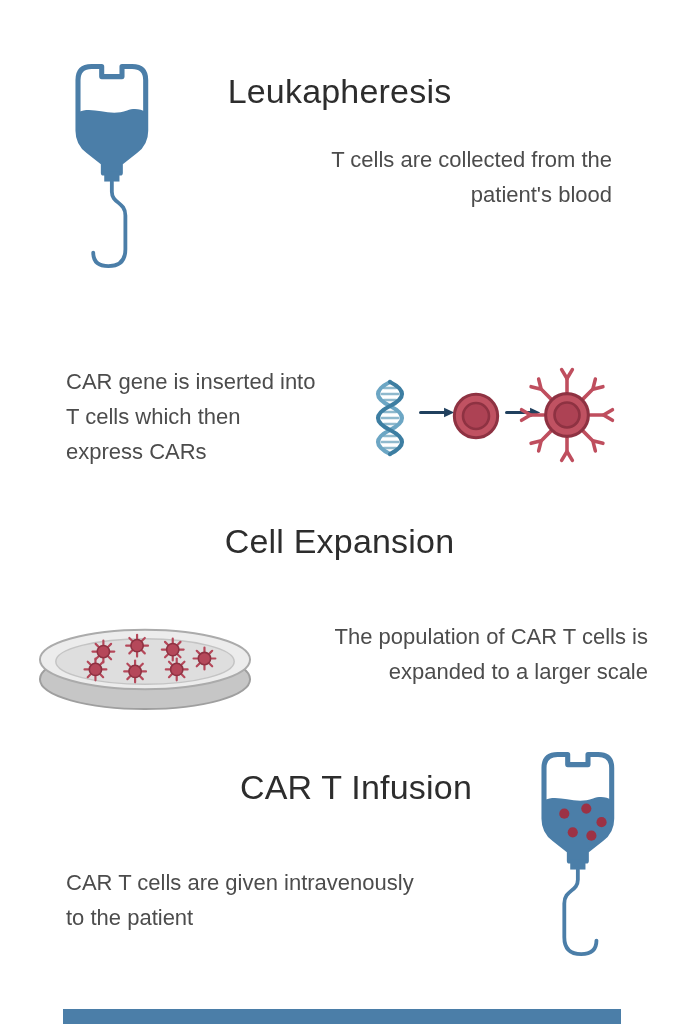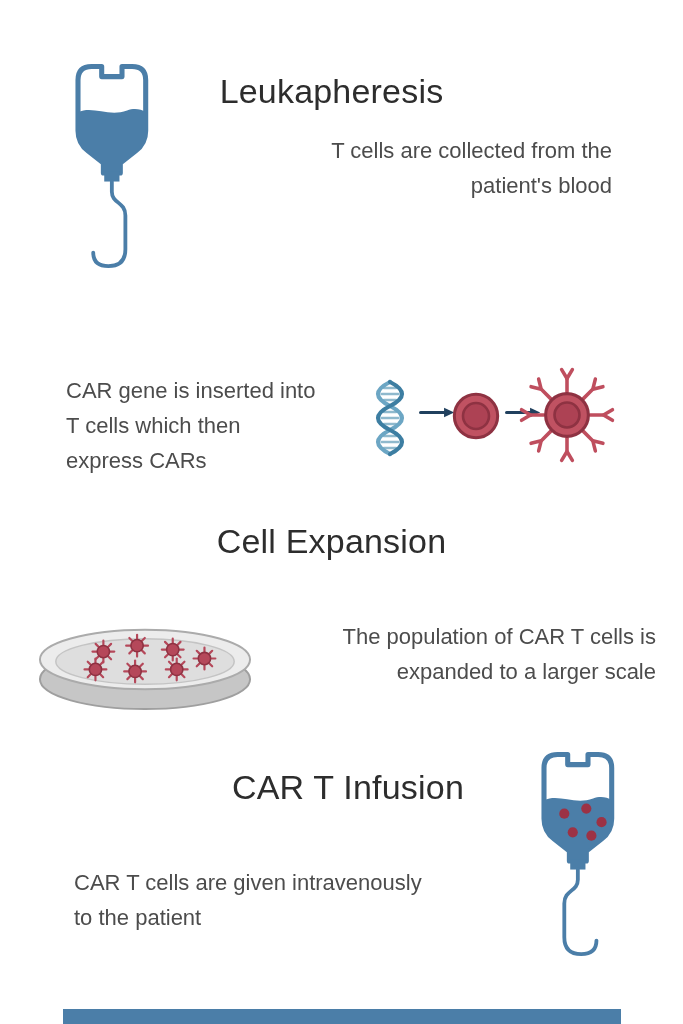--- a/index.html
+++ b/index.html
@@ -3,21 +3,21 @@
 <meta charset="utf-8">
 <style>
   * { margin:0; padding:0; box-sizing:border-box; }
   html, body { background:#ffffff; }
   .canvas {
     position:relative; width:683px; height:1024px; margin:0 auto;
     background:#ffffff; font-family:"Liberation Sans", sans-serif; overflow:hidden;
   }
   .abs { position:absolute; }
   .step-title {
-    position:absolute; left:8px; width:647px; text-align:center;
+    position:absolute; left:16px; width:647px; text-align:center;
     font-size:34px; font-weight:500; color:#2d2d2d; letter-spacing:0.2px;
   }
   .step-desc {
     position:absolute; font-size:22px; line-height:1.58; color:#4c4c4c;
     white-space:pre-line;
   }
   .right { text-align:right; }
   .footer-bar {
     position:absolute; left:63px; top:1009px; width:558px; height:15px;
     background:#4b7ea8;
@@ -29,24 +29,24 @@
 <div class="canvas">
 
   <svg class="abs" style="left:56px; top:58px;" width="110" height="220" viewBox="0 0 130 260" aria-hidden="true">
     <path d="M42,10 L54,10 L54,22 L78,22 L78,10 L90,10 Q106,10 106,26 L106,86 Q106,101 94,110 L76,124 L76,136 L56,136 L56,124 L38,110 Q26,101 26,86 L26,26 Q26,10 42,10 Z" fill="#ffffff" stroke="#4b7ea8" stroke-width="6" stroke-linejoin="round"></path>
     <path d="M26,64 C44,56 62,70 84,62 C92,59 100,60 106,64 L106,86 Q106,101 94,110 L76,124 L76,136 L56,136 L56,124 L38,110 Q26,101 26,86 Z" fill="#4b7ea8"></path>
     <rect x="57" y="134" width="18" height="12" fill="#4b7ea8"></rect>
     <path d="M66,146 L66,158 C66,172 82,170 82,186 L82,226 Q82,246 62,246 Q44,246 44,230" fill="none" stroke="#4b7ea8" stroke-width="4.5" stroke-linecap="round"></path>
   </svg>
 
   <div class="step-title" style="top:72px;">Leukapheresis</div>
-  <div class="step-desc right" style="top:134px; left:262px; width:350px;">T cells are collected from the
+  <div class="step-desc right" style="top:143px; left:262px; width:350px;">T cells are collected from the
 patient's blood</div>
 
-  <div class="step-desc" style="top:374px; left:66px; width:320px;">CAR gene is inserted into
+  <div class="step-desc" style="top:365px; left:66px; width:320px;">CAR gene is inserted into
 T cells which then
 express CARs</div>
 
   <svg class="abs" style="left:366px; top:372px;" width="48" height="92" viewBox="0 0 64 104" aria-hidden="true">
     <g stroke="#8fb9cd" stroke-width="3.5" stroke-linecap="round">
       <line x1="24" y1="12" x2="40" y2="12"></line>
       <line x1="21" y1="20" x2="43" y2="20"></line>
       <line x1="24" y1="28" x2="40" y2="28"></line>
       <line x1="24" y1="44" x2="40" y2="44"></line>
       <line x1="21" y1="52" x2="43" y2="52"></line>
@@ -138,37 +138,37 @@
       <use href="#vcell" x="74" y="46"></use>
       <use href="#vcell" x="108" y="40"></use>
       <use href="#vcell" x="144" y="44"></use>
       <use href="#vcell" x="176" y="53"></use>
       <use href="#vcell" x="66" y="64"></use>
       <use href="#vcell" x="106" y="66"></use>
       <use href="#vcell" x="148" y="64"></use>
     </g>
   </svg>
 
-  <div class="step-desc right" style="top:620px; left:256px; width:400px;text-align:right;">The population of CAR T cells is
+  <div class="step-desc right" style="top:620px; left:248px; width:400px;text-align:right;">The population of CAR T cells is
 expanded to a larger scale</div>
 
   <div class="step-title" style="top:768px;padding-left:33px;">CAR T Infusion</div>
 
   <svg class="abs" style="left:522px; top:746px;" width="110" height="220" viewBox="0 0 130 260" aria-hidden="true">
     <path d="M42,10 L54,10 L54,22 L78,22 L78,10 L90,10 Q106,10 106,26 L106,86 Q106,101 94,110 L76,124 L76,136 L56,136 L56,124 L38,110 Q26,101 26,86 L26,26 Q26,10 42,10 Z" fill="#ffffff" stroke="#4b7ea8" stroke-width="6" stroke-linejoin="round"></path>
     <path d="M26,64 C44,56 62,70 84,62 C92,59 100,60 106,64 L106,86 Q106,101 94,110 L76,124 L76,136 L56,136 L56,124 L38,110 Q26,101 26,86 Z" fill="#4b7ea8"></path>
     <g fill="#9c3245">
       <circle cx="50" cy="80" r="6"></circle>
       <circle cx="76" cy="74" r="6"></circle>
       <circle cx="94" cy="90" r="6"></circle>
       <circle cx="60" cy="102" r="6"></circle>
       <circle cx="82" cy="106" r="6"></circle>
     </g>
     <rect x="57" y="134" width="18" height="12" fill="#4b7ea8"></rect>
     <path d="M66,146 L66,158 C66,172 50,170 50,186 L50,226 Q50,246 70,246 Q88,246 88,230" fill="none" stroke="#4b7ea8" stroke-width="4.5" stroke-linecap="round"></path>
   </svg>
 
-  <div class="step-desc" style="top:866px; left:66px; width:430px;margin-left:8px;">CAR T cells are given intravenously
+  <div class="step-desc" style="top:866px; left:66px; width:430px;">CAR T cells are given intravenously
 to the patient</div>
 
   <div class="footer-bar"></div>
 
 </div>
 
 </body></html>

